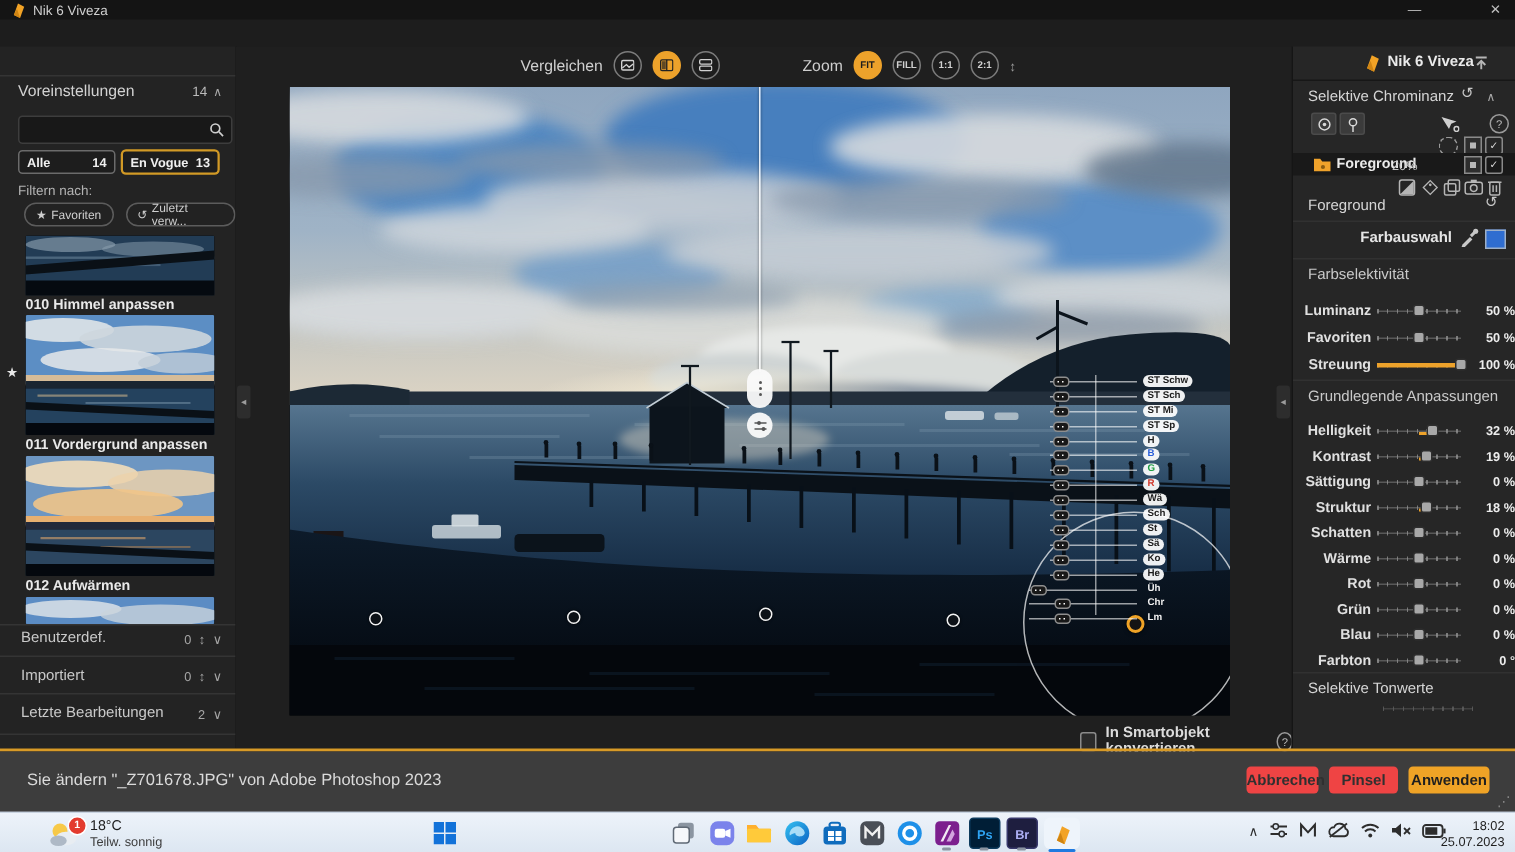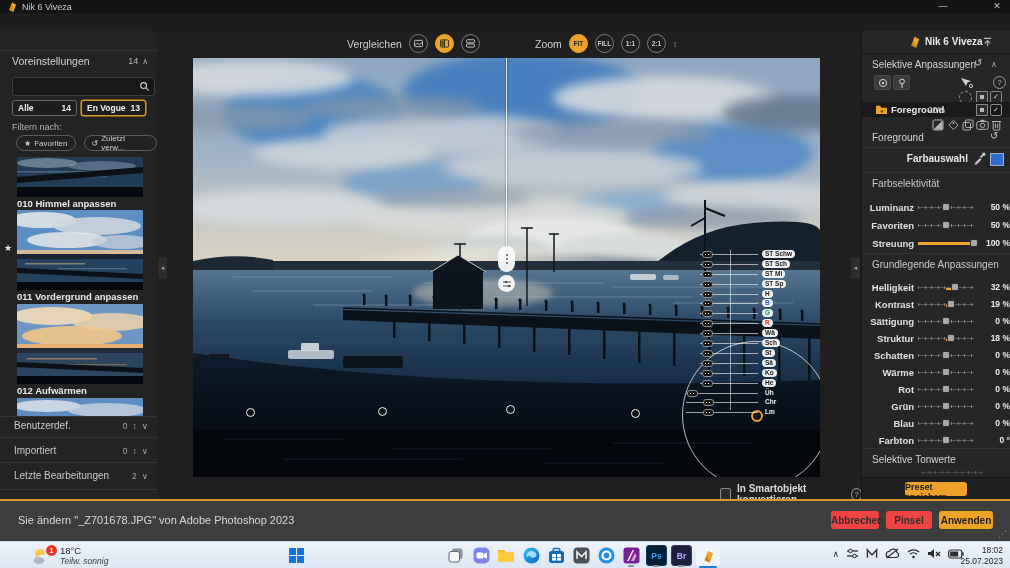--- a/index.html
+++ b/index.html
@@ -98,21 +98,21 @@
   .bb-msg{position:absolute;left:18px;top:13px;color:#dadada;font-size:11px;}
   .bbtn{position:absolute;top:10px;height:18px;border-radius:3px;font-size:10px;font-weight:bold;display:grid;place-items:center;}
   .bbtn.gray{background:#ef4444;color:#303030;}
   .bbtn.orange{background:#efa326;color:#1f1f1f;}
   .grip{position:absolute;right:3px;bottom:2px;color:#8a8a8a;font-size:9px;}
   
   .weather{position:absolute;left:32px;top:3px;display:flex;gap:7px;align-items:center;}
   .wicon{position:relative;width:21px;height:20px;}
   .wbadge{position:absolute;left:13px;top:-2px;width:11px;height:11px;border-radius:50%;background:#e33b2e;color:#fff;font-size:7px;font-weight:bold;display:grid;place-items:center;border:1px solid #fff;}
   .wtxt div:first-child{color:#1d1d1d;font-size:9.5px;}
-  .wtxt div:last-child{color:#3c3c3c;font-size:8.5px;font-style:italic;}
+  .wtxt div:last-child{color:#3c3c3c;font-size:8.5px;}
   .startbtn{position:absolute;left:289px;top:6px;}
   .tsearch{position:absolute;left:312px;top:4px;width:146px;height:19px;background:#fff;border:1px solid #cfd9e5;border-radius:10px;display:flex;align-items:center;padding:0 4px 0 8px;box-sizing:border-box;}
   .tsearch input{flex:1;border:none;outline:none;background:transparent;font-size:9.5px;color:#5f6368;min-width:0;}
   .ticons{position:absolute;left:446px;top:3px;display:flex;gap:5px;align-items:flex-start;}
   .tile{width:20px;height:20px;position:relative;display:grid;place-items:center;}
   .runbar{position:absolute;bottom:-2px;left:7px;width:6px;height:2px;border-radius:1px;background:#8a93a0;}
   .niktile{width:24px;height:21px;background:#eef4fb;border-radius:4px;display:grid;place-items:center;position:relative;}
   .nikbar{position:absolute;bottom:-2px;left:3px;width:18px;height:2.5px;border-radius:2px;background:#1f7ae0;}
   .pslogo{width:19px;height:19px;border-radius:3px;background:#001e36;border:1px solid #0d3a5c;color:#2ea3f2;font-size:8.5px;font-weight:bold;display:grid;place-items:center;}
   .brlogo{width:19px;height:19px;border-radius:3px;background:#1e1e3f;border:1px solid #38386b;color:#aeb0f5;font-size:8.5px;font-weight:bold;display:grid;place-items:center;}
@@ -643,21 +643,21 @@
             <polygon points="3,13 6,7 9,16" fill="#cf8413"></polygon>
           </svg>
         <span class="rp-title">Nik 6 Viveza</span>
         <svg class="ab" style="left:120px;top:6px;" width="11" height="10" viewBox="0 0 12 11">
             <line x1="2" y1="1.5" x2="10" y2="1.5" stroke="#b5b5b5" stroke-width="1.4"></line>
             <polyline points="3,7 6,4 9,7" fill="none" stroke="#b5b5b5" stroke-width="1.4"></polyline>
             <line x1="6" y1="4.5" x2="6" y2="10" stroke="#b5b5b5" stroke-width="1.4"></line>
           </svg>
       </div>
 
-      <div class="rp-sec ab" style="left:10px;top:28px;">Selektive Anpassungen</div>
+      <div class="rp-sec ab" style="left:10px;top:28px;">Selektive Chrominanz</div>
       <span class="reseticon ab" style="left:112px;top:27px;">↺</span>
       <span class="chevs ab" style="left:129px;top:29px;">∧</span>
 
       <div class="sqbtn ab" style="left:12px;top:44px;">
         <svg width="10" height="10" viewBox="0 0 10 10">
             <circle cx="5" cy="5" r="3.6" fill="none" stroke="#d8d8d8"></circle>
             <circle cx="5" cy="5" r="1.2" fill="#d8d8d8"></circle>
           </svg>
       </div>
       <div class="sqbtn ab" style="left:31px;top:44px;">
@@ -842,23 +842,20 @@
           </div>
         <span class="svalue">0 °</span>
       </div>
 
       <div class="rp-div" style="top:417px;"></div>
       <div class="rp-sec ab" style="left:10px;top:423px;">Selektive Tonwerte</div>
       <div class="strack ab" style="left:60px;top:441px;width:60px;opacity:.55;">
           <div class="sticks"></div>
         </div>
 
-      <div class="rp-strip">
-        <div class="presetbtn">Preset speichern</div>
-      </div>
     </aside>
   </div>
 
   <div class="accent-line"></div>
 
   <div class="bottombar">
     <span class="bb-msg">Sie ändern "_Z701678.JPG" von Adobe Photoshop 2023</span>
     <div class="bbtn gray" style="right:131px;width:48px;">Abbrechen</div>
     <div class="bbtn gray" style="right:78px;width:46px;">Pinsel</div>
     <div class="bbtn orange" style="right:17px;width:54px;">Anwenden</div>

